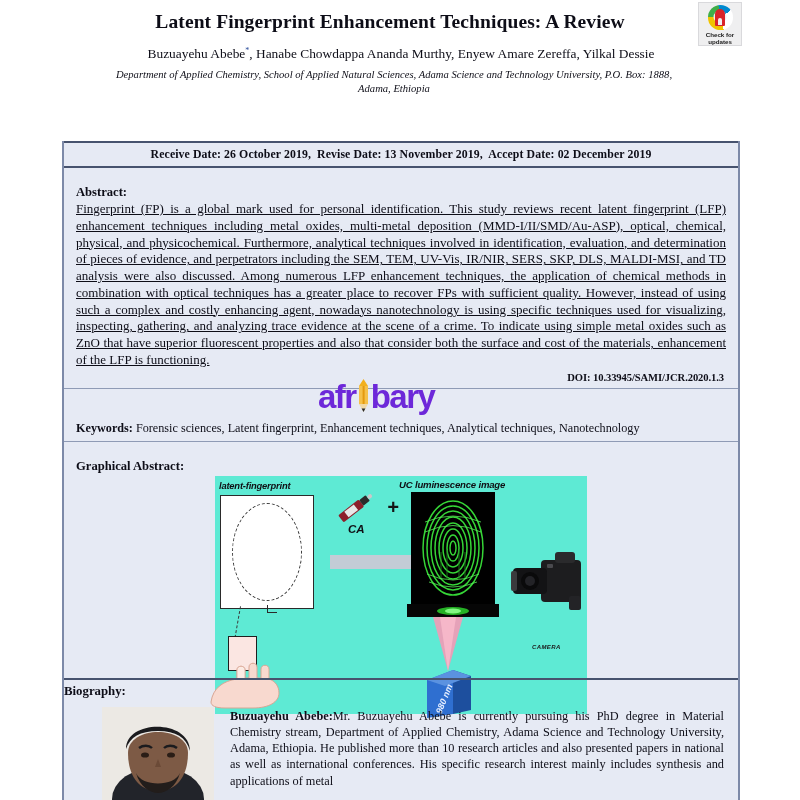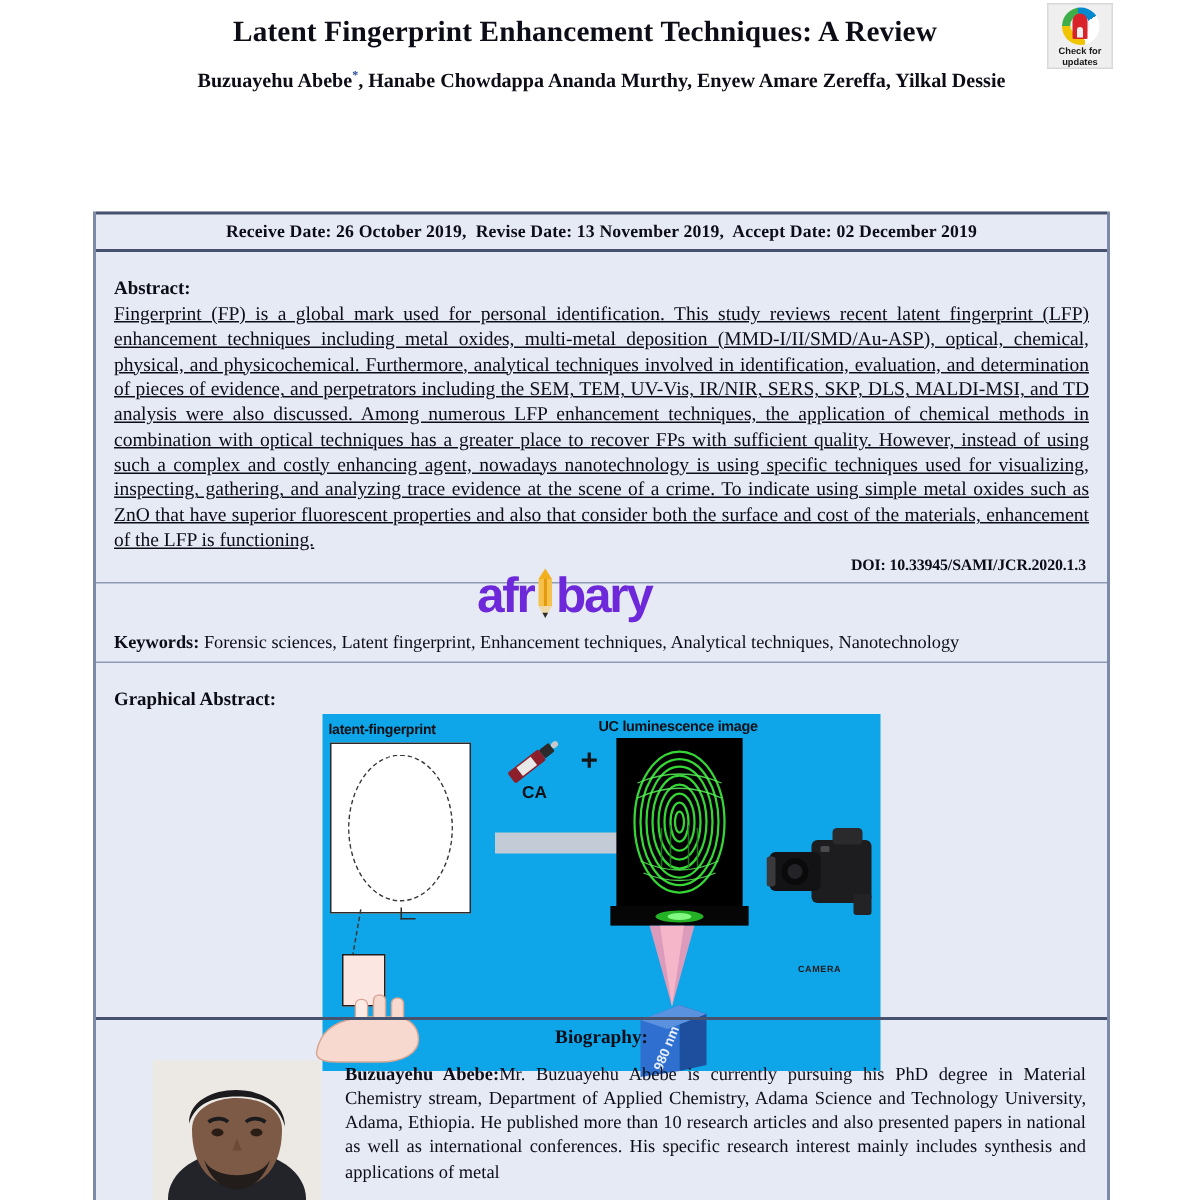--- a/index.html
+++ b/index.html
@@ -104,21 +104,21 @@
     font-weight: bold;
     line-height: 1.15;
     text-align: center;
     color: #1a1a1a;
     margin-top: 1px;
   }
 
   .authors {
     text-align: center;
     font-size: 13.4px;
-    font-weight: bold;
+    font-weight: normal;
     padding: 12px 58px 0 60px;
     line-height: 1.25;
   }
   .authors sup {
     font-size: 8px;
     color: #2a4c9b;
     vertical-align: super;
   }
   .affiliation {
     text-align: center;
@@ -201,21 +201,22 @@
   .ga-block {
     padding: 3px 12px 0 12px;
   }
 
   
   .ga-figure {
     position: relative;
     margin: 2px auto 0 auto;
     width: 372px;
     height: 238px;
-    background: #0ea5e9;
+    background: #5eead4;
+    font-style: italic;
   }
   .ga-lbl {
     position: absolute;
     font-family: "Liberation Sans", sans-serif;
     font-weight: bold;
     color: #0f0f14;
     white-space: nowrap;
   }
   .lbl-latent { left: 4px;   top: 4px;  font-size: 9.4px; letter-spacing: -0.2px; }
   .lbl-uc     { left: 184px; top: 3px;  font-size: 9.6px; letter-spacing: -0.2px; }
@@ -318,21 +319,20 @@
   }
 
   .camera {
     position: absolute;
     left: 296px; top: 74px;
     width: 74px; height: 62px;
   }
 
   
   .bio-title {
-    text-align: center;
     font-size: 12.8px;
     font-weight: bold;
     padding: 4px 0 4px 0;
   }
   .bio-row {
     display: flex;
     padding: 4px 14px 0 38px;
     gap: 16px;
   }
   .bio-photo {
@@ -395,20 +395,21 @@
         <span>updates</span>
       </div>
     </div>
 
     <div class="doc-title">Latent Fingerprint Enhancement Techniques: A Review</div>
 
     <div class="authors">
       <span>Buzuayehu Abebe<sup>*</sup>, Hanabe Chowdappa Ananda Murthy, Enyew Amare Zereffa, Yilkal Dessie</span>
     </div>
 
+    <div class="affiliation">Department of Applied Chemistry, School of Applied Natural Sciences, Adama Science and Technology University, P.O. Box: 1888, Adama, Ethiopia</div>
   </div>
 
   <div class="panel">
 
     <div class="rule-thick"></div>
 
     <div class="dates-bar">
       <span>Receive Date:</span>
       <span class="val">26 October 2019</span>,&nbsp;
       <span>Revise Date:</span>

